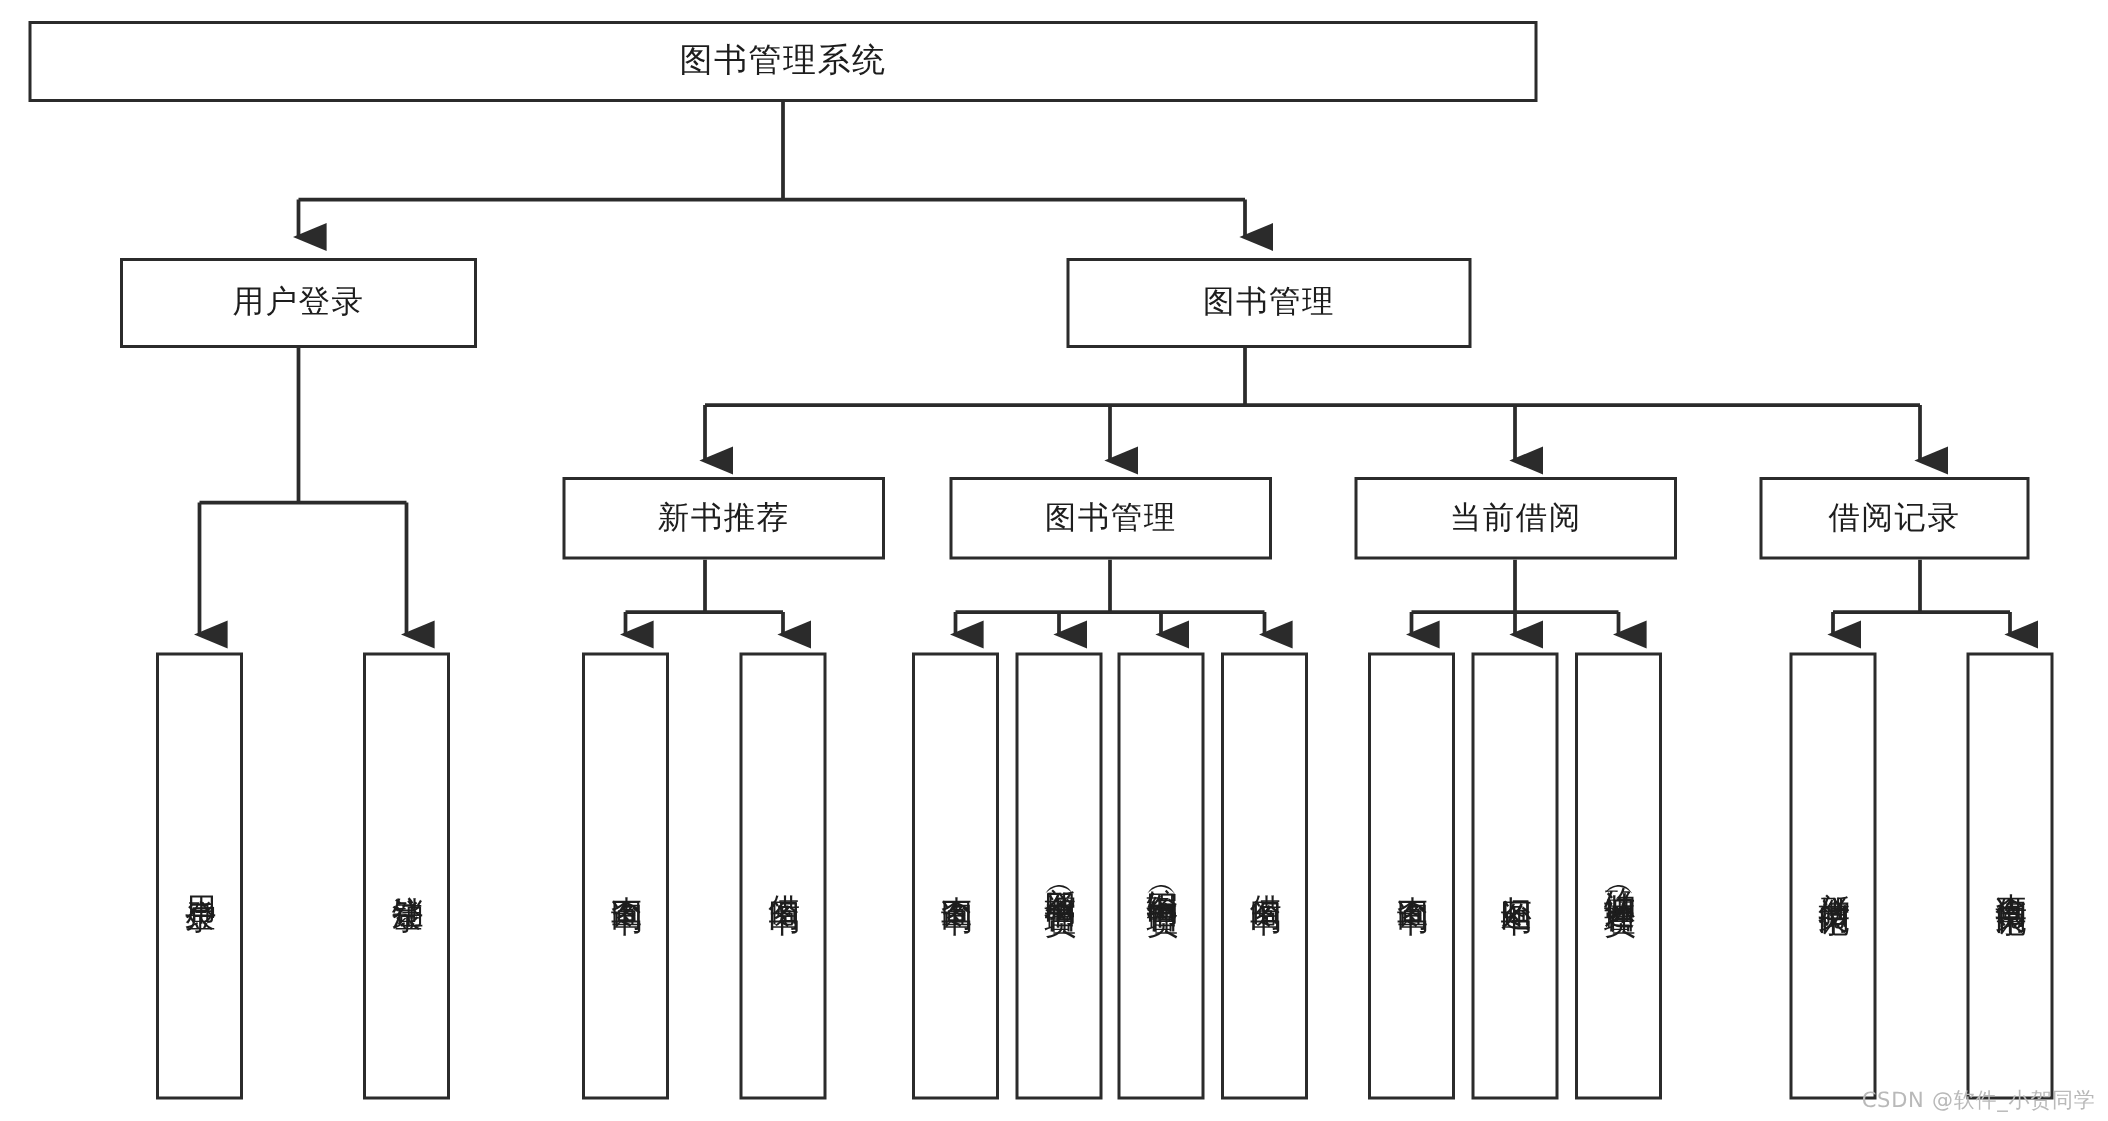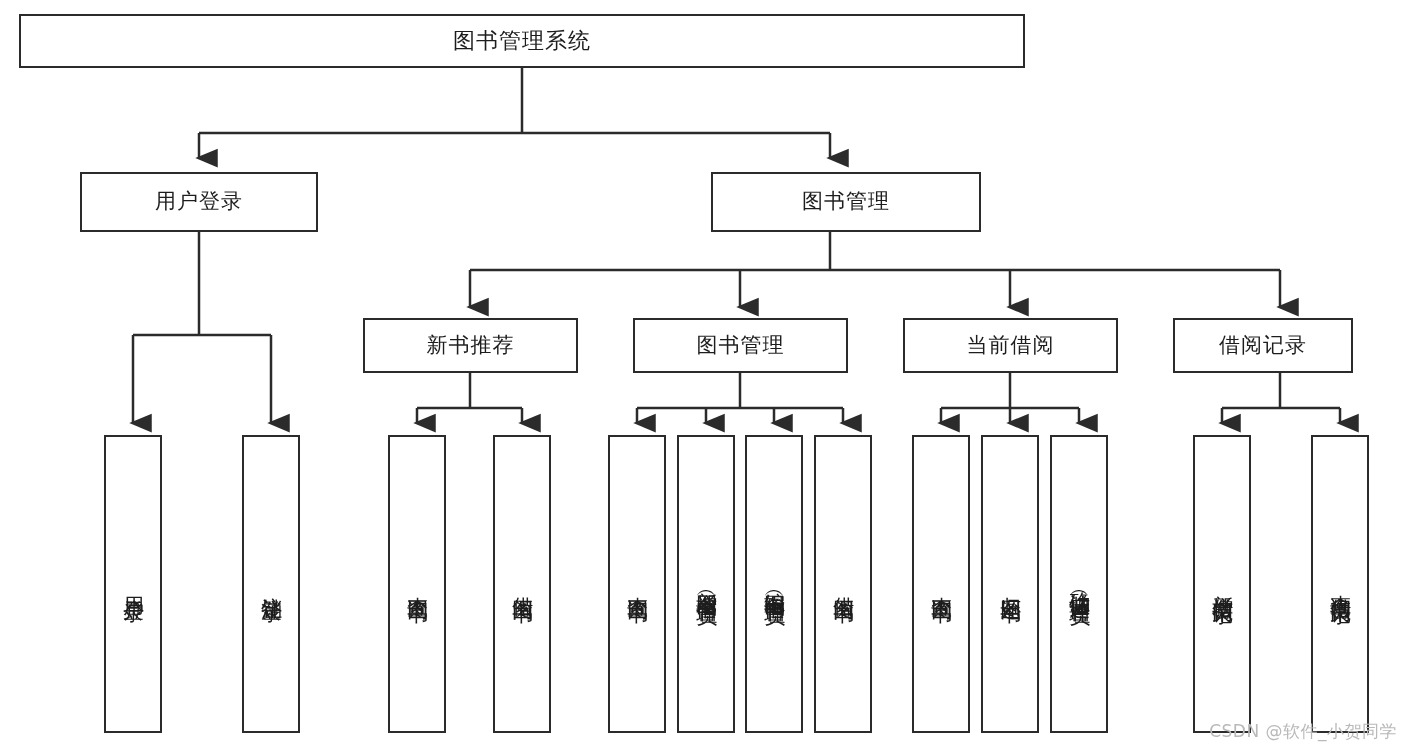--- a/index.html
+++ b/index.html
@@ -54,21 +54,21 @@
     font-size: 21px;
     line-height: 1.32;
     letter-spacing: 2px;
     white-space: nowrap;
     text-align: center;
   }
   #watermark {
     position: absolute;
     right: 8px;
     bottom: 4px;
-    font-size: 17px;
+    font-size: 14px;
     color: #b9b9b9;
     letter-spacing: 0.5px;
     white-space: nowrap;
   }
 </style>
 </head>
 <body>
 
 <div id="stage">
 
@@ -126,21 +126,21 @@
     <span>图书管理系统</span>
   </div>
 
   <div class="node horiz" style="left:80px; top:172px; width:238px; height:60px;">
     <span>用户登录</span>
   </div>
   <div class="node horiz" style="left:711px; top:172px; width:270px; height:60px;">
     <span>图书管理</span>
   </div>
 
-  <div class="node horiz" style="left:363px; top:318px; width:215px; height:55px;">
+  <div class="node horiz" style="left:375px; top:318px; width:215px; height:55px;">
     <span>新书推荐</span>
   </div>
   <div class="node horiz" style="left:633px; top:318px; width:215px; height:55px;">
     <span>图书管理</span>
   </div>
   <div class="node horiz" style="left:903px; top:318px; width:215px; height:55px;">
     <span>当前借阅</span>
   </div>
   <div class="node horiz" style="left:1173px; top:318px; width:180px; height:55px;">
     <span>借阅记录</span>

